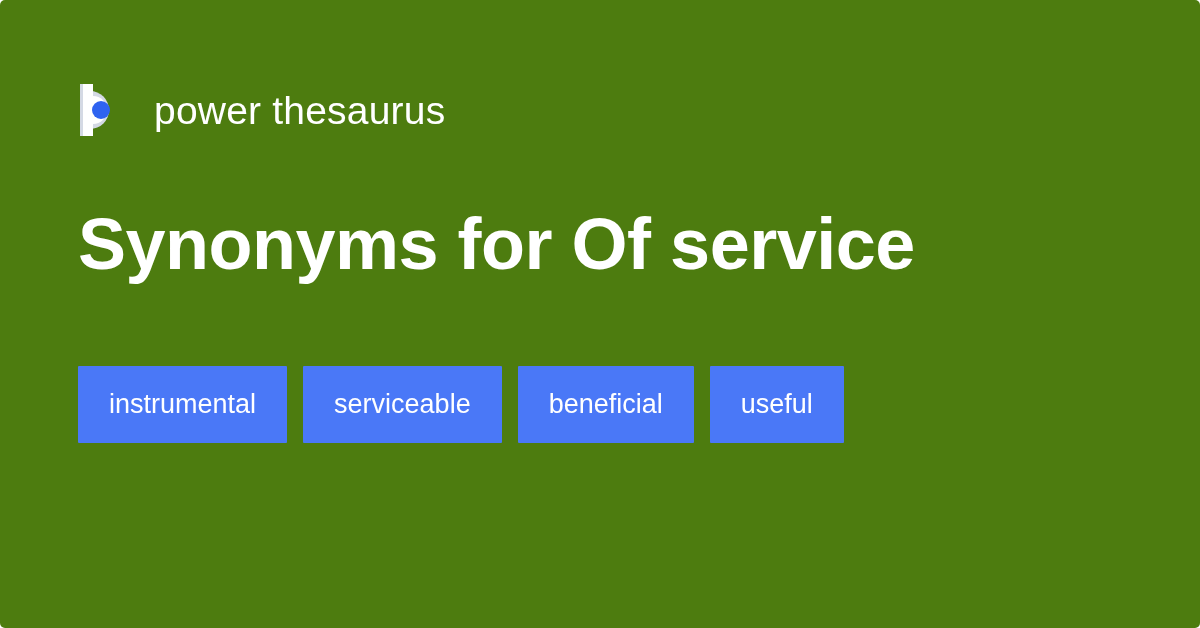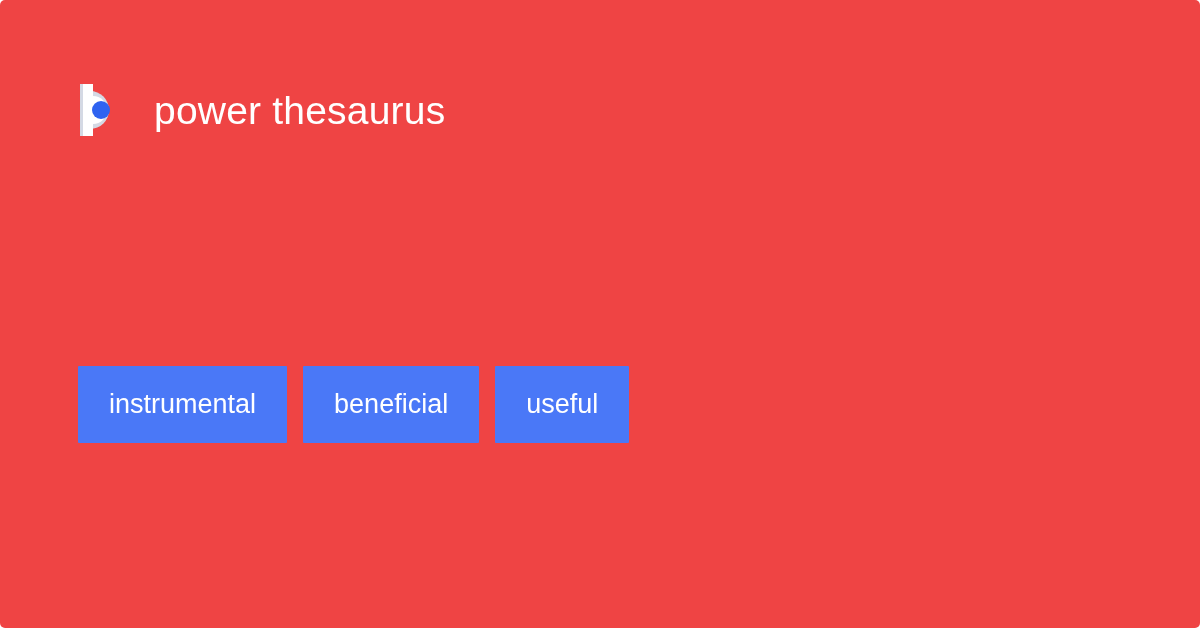--- a/index.html
+++ b/index.html
@@ -11,21 +11,21 @@
     height: 628px;
     background: #ffffff;
     font-family: "Liberation Sans", sans-serif;
     overflow: hidden;
   }
 
   .page {
     position: relative;
     width: 1200px;
     height: 628px;
-    background: #ef4444;
+    background: #4d7c0f;
     border-radius: 5px;
     box-sizing: border-box;
     overflow: hidden;
     text-align: center;
   }
 
   
   .brand {
     position: absolute;
     left: 80px;
@@ -107,20 +107,22 @@
       <path d="M10 7 A19 19 0 1 1 10 45 Z" fill="#d4d9e4"></path>
 
       <rect x="3" y="0" width="10" height="52" fill="#ffffff"></rect>
       <path d="M13 12 A14 14 0 1 1 13 40 Z" fill="#ffffff"></path>
 
       <circle cx="21" cy="26" r="9" fill="#2f63f0"></circle>
     </svg>
     <span class="brand-name">power thesaurus</span>
   </div>
 
+  <h1 class="headline">Synonyms for Of service</h1>
 
   <div class="chips">
     <span class="chip">instrumental</span>
+    <span class="chip">serviceable</span>
     <span class="chip">beneficial</span>
     <span class="chip">useful</span>
   </div>
 
 </div>
 
 </body></html>

